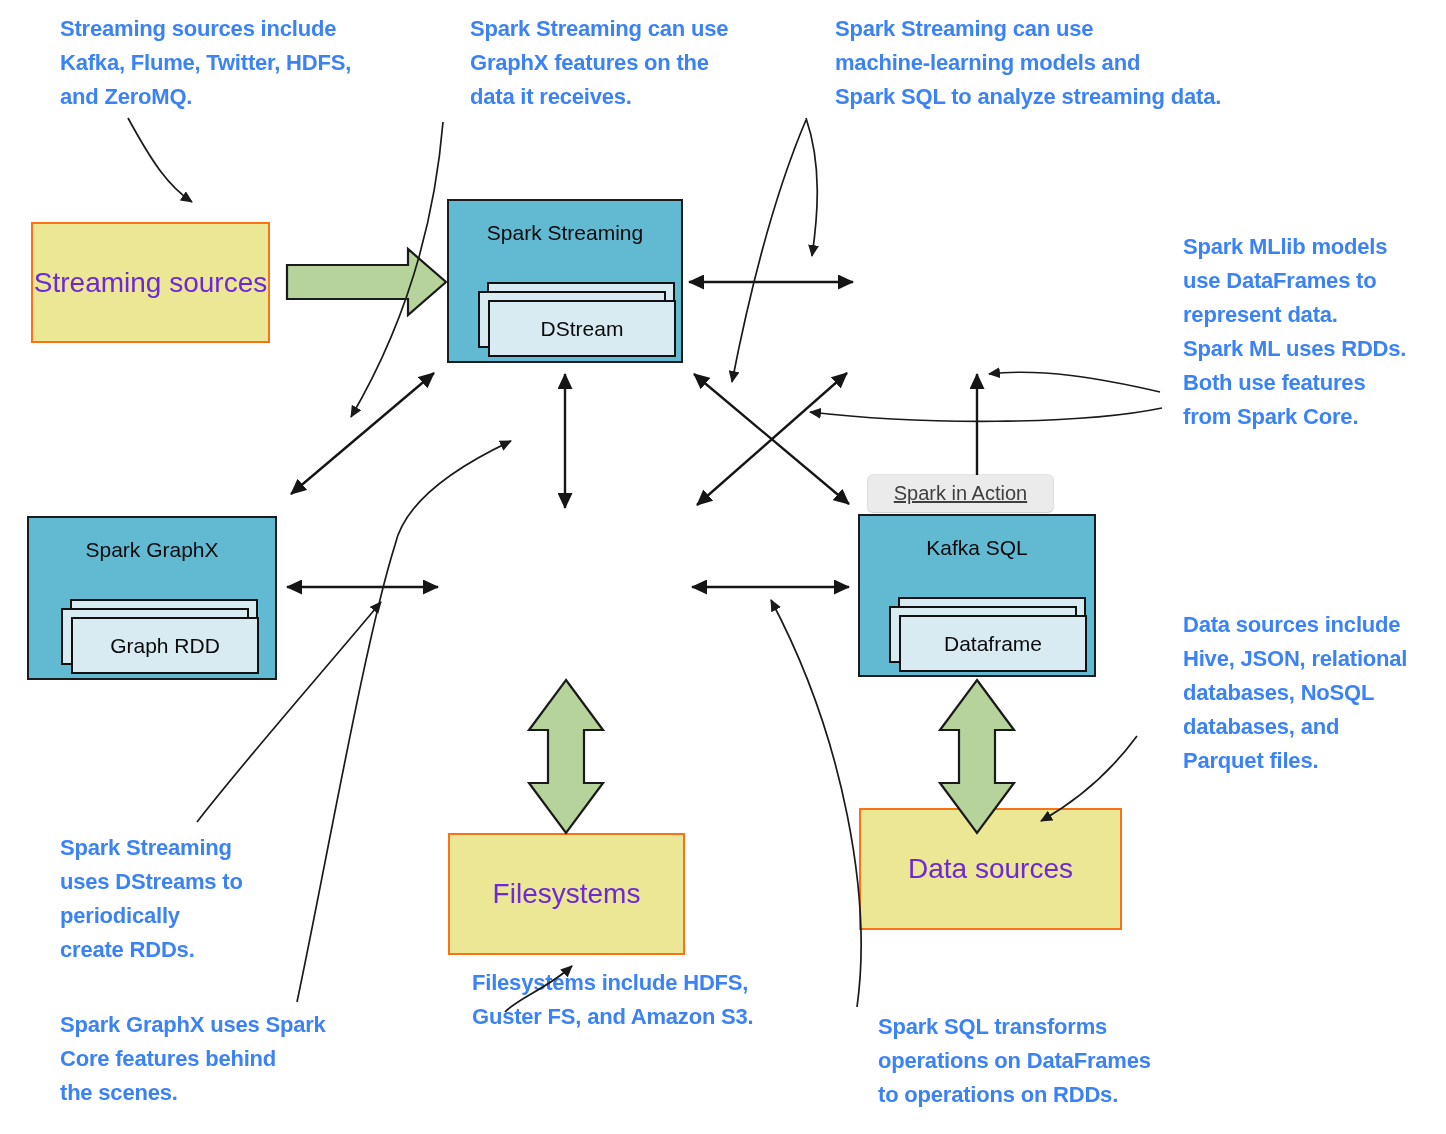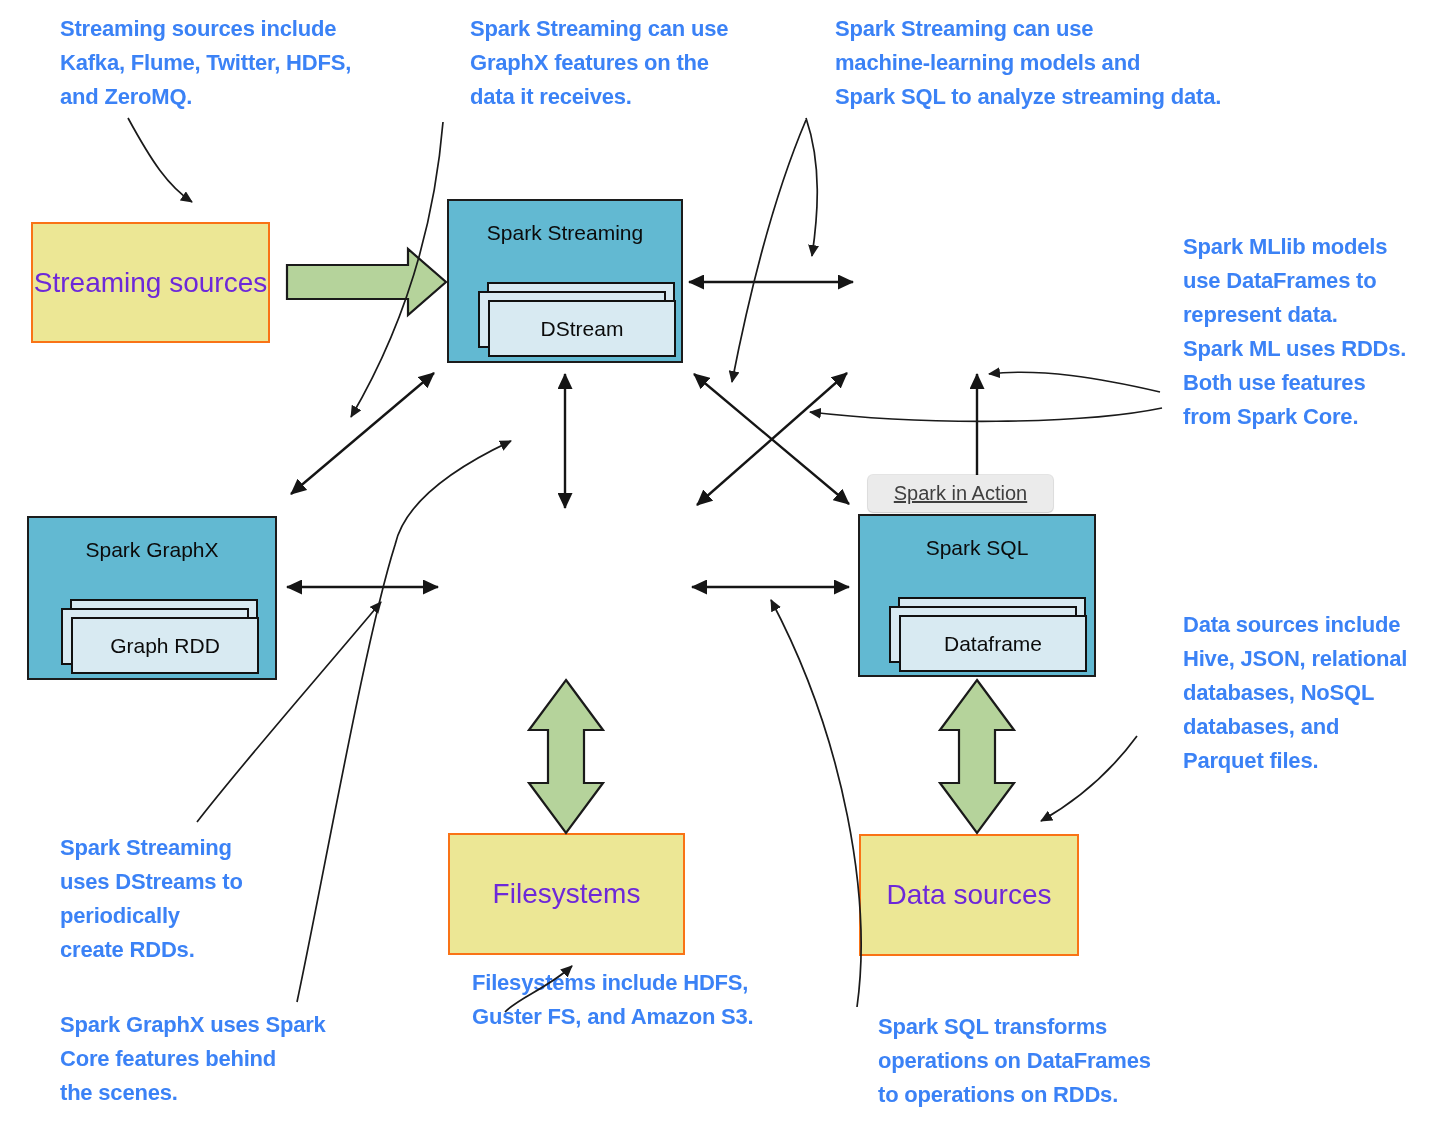--- a/index.html
+++ b/index.html
@@ -77,33 +77,33 @@
       <div class="card c3"></div>
       <div class="card c2"></div>
       <div class="card c1">
         <span>Graph RDD</span>
       </div>
     </div>
   </div>
 
 
   <div class="comp" style="left:858px;top:514px;width:238px;height:163px">
-    <div class="comp-title">Spark SQL</div>
+    <div class="comp-title">Kafka SQL</div>
     <div class="stack">
       <div class="card c3"></div>
       <div class="card c2"></div>
       <div class="card c1">
         <span>Dataframe</span>
       </div>
     </div>
   </div>
 
   <div class="ext" style="left:31px;top:222px;width:239px;height:121px">Streaming sources</div>
   <div class="ext" style="left:448px;top:833px;width:237px;height:122px">Filesystems</div>
-  <div class="ext" style="left:859px;top:834px;width:220px;height:122px">Data sources</div>
+  <div class="ext" style="left:859px;top:808px;width:263px;height:122px">Data sources</div>
 
   <div class="note" style="left:25px;top:12px">Streaming sources include
 Kafka, Flume, Twitter, HDFS,
 and ZeroMQ.</div>
   <div class="note" style="left:435px;top:12px">Spark Streaming can use
 GraphX features on the
 data it receives.</div>
   <div class="note" style="left:800px;top:12px">Spark Streaming can use
 machine-learning models and
 Spark SQL to analyze streaming data.</div>

